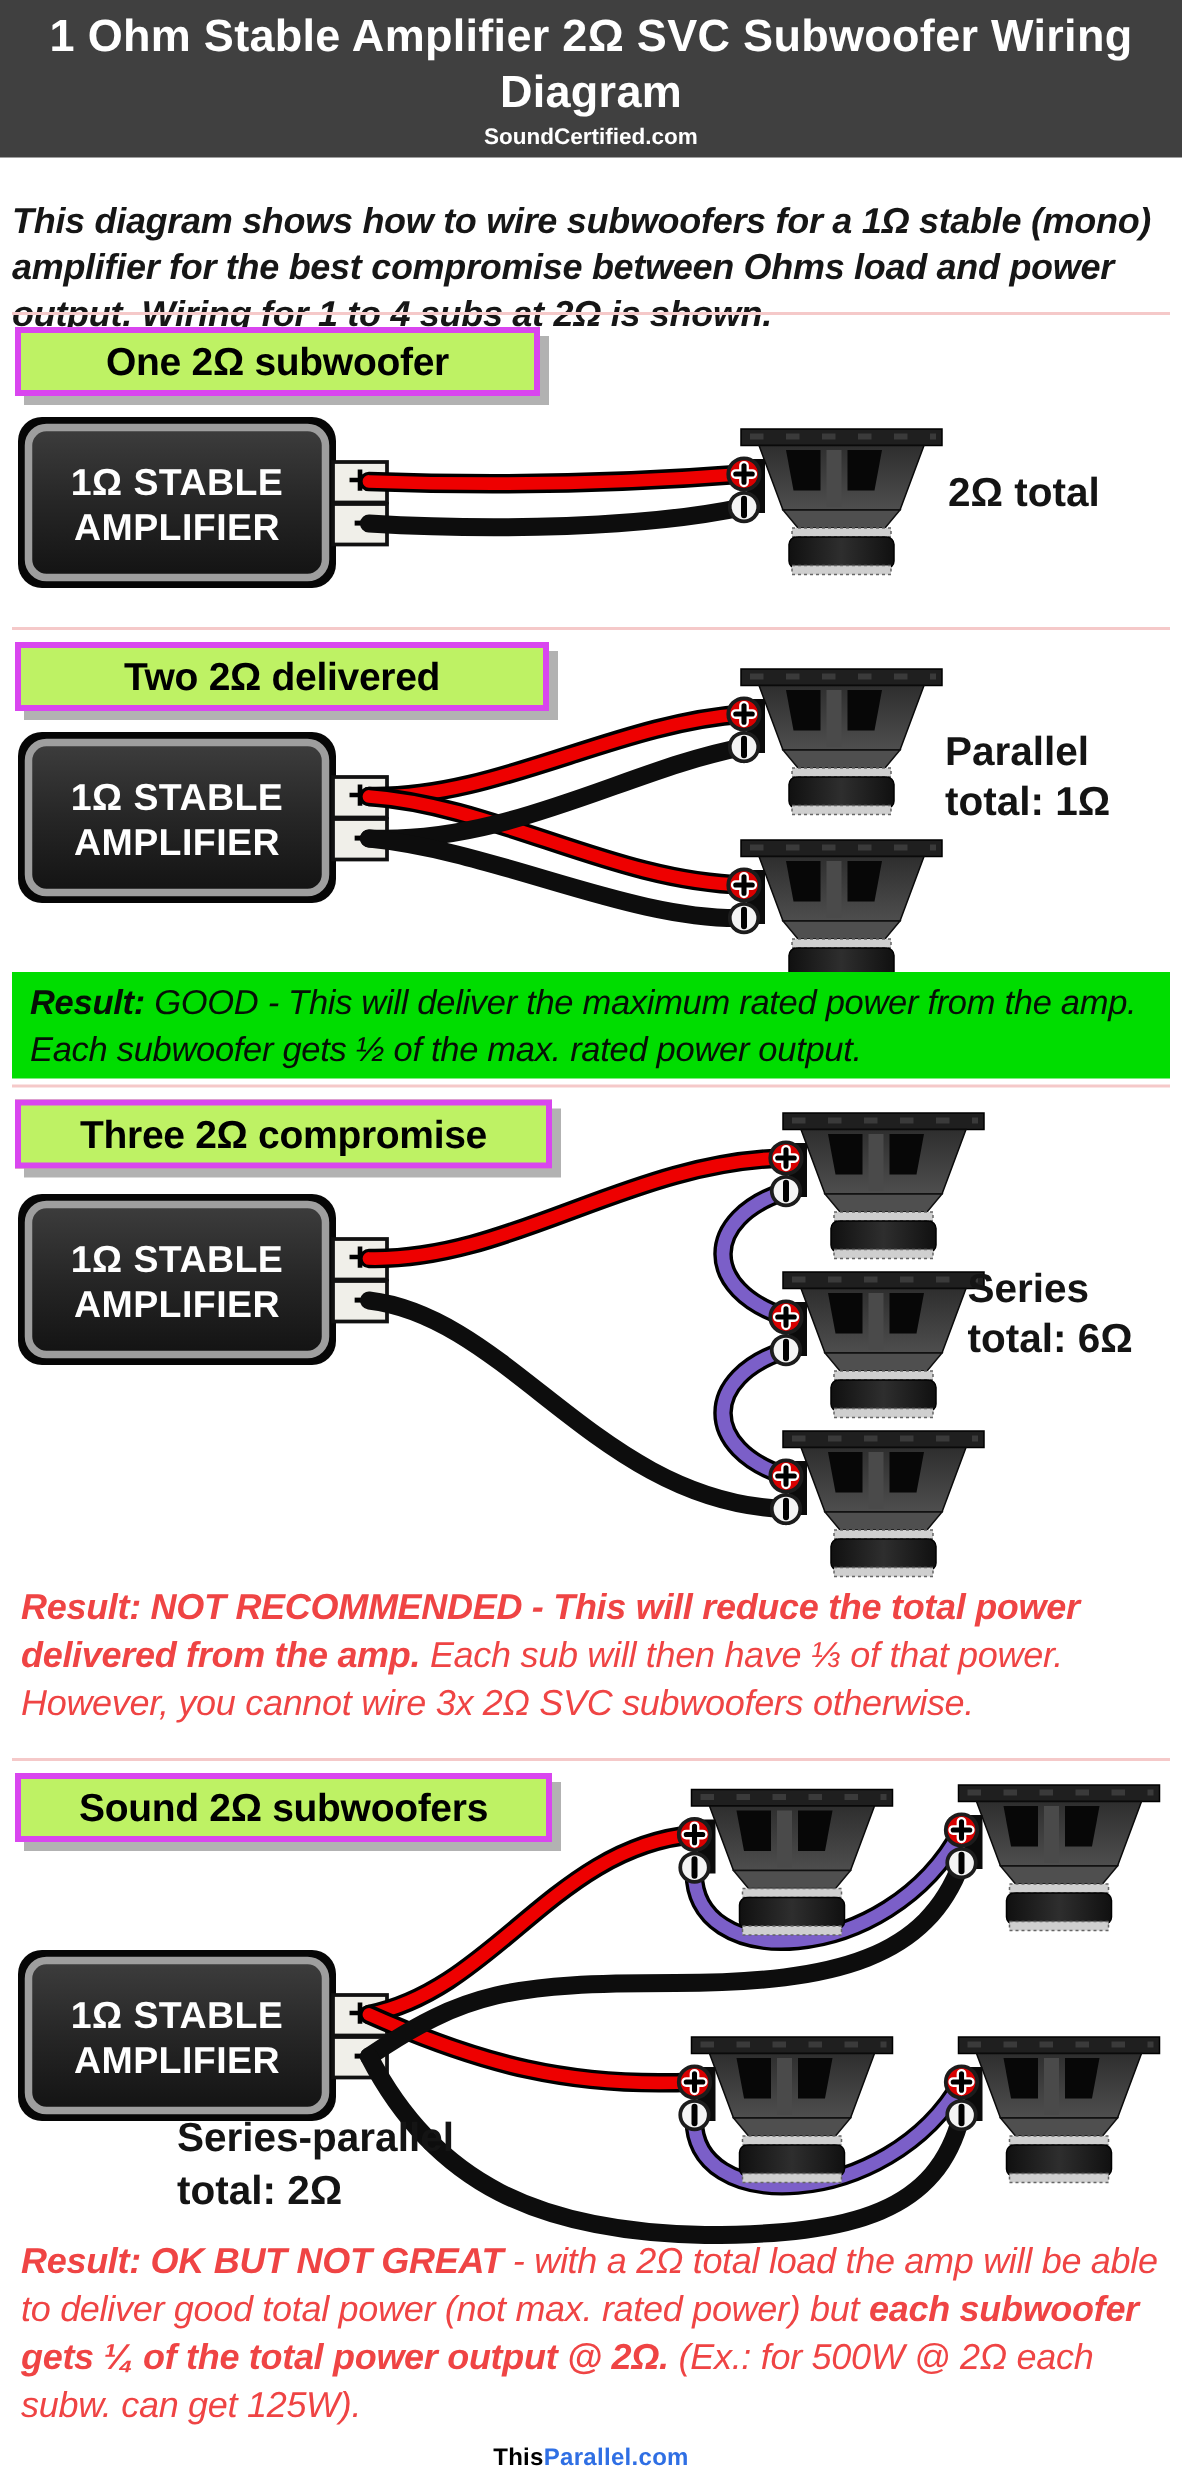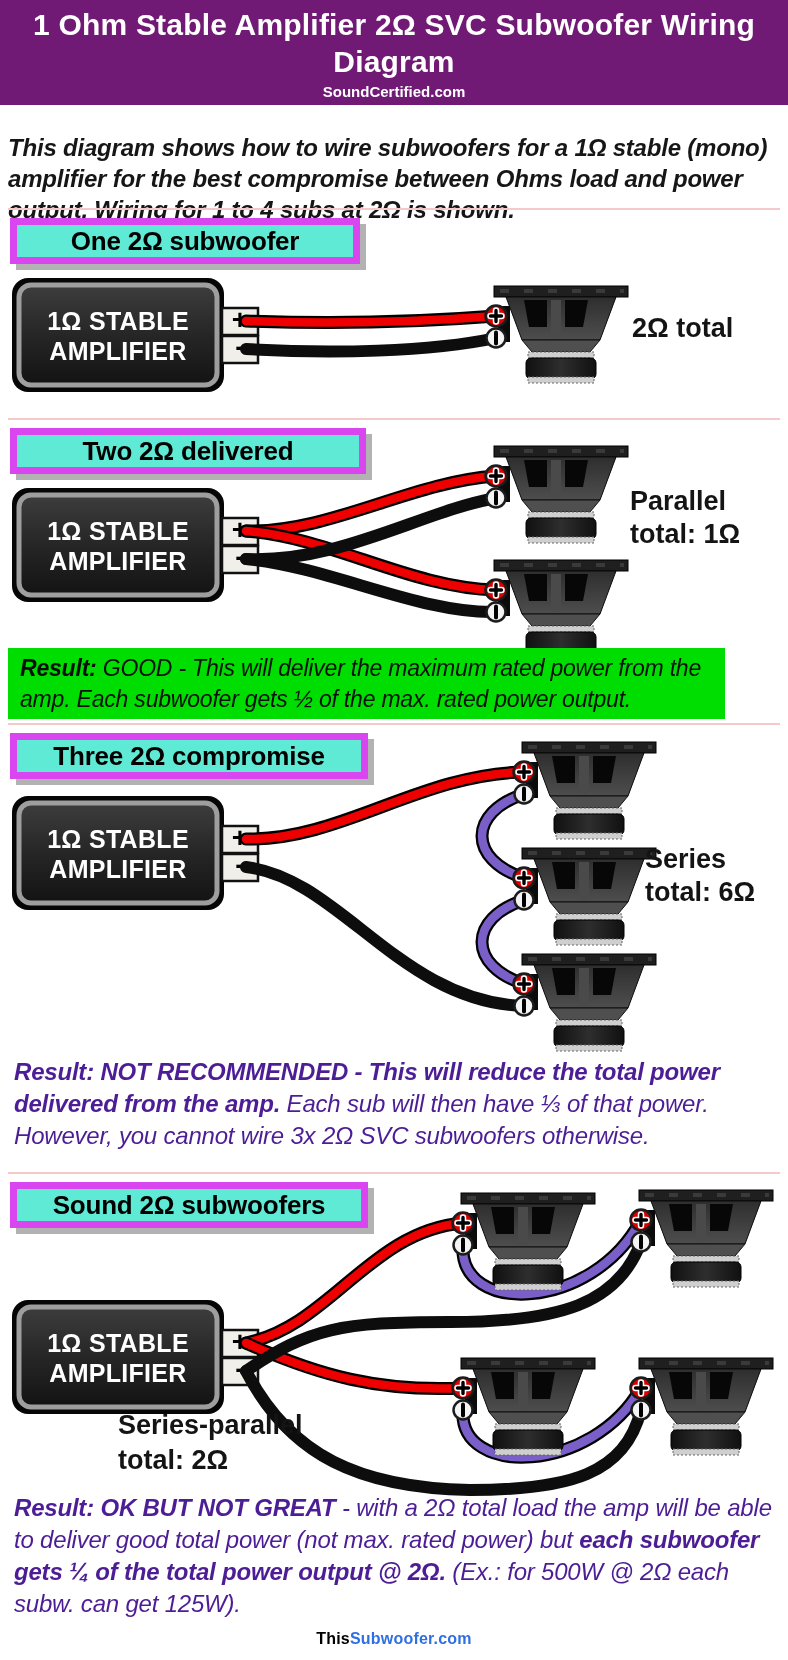--- a/index.html
+++ b/index.html
@@ -1,45 +1,45 @@
 <!DOCTYPE html>
 <html><head>
 <meta charset="utf-8">
 <style>
   html,body{margin:0;padding:0;background:#fff;}
   .page{position:relative;width:788px;height:1660px;background:#fff;overflow:hidden;
         font-family:"Liberation Sans",sans-serif;}
   
-  .hdr{position:absolute;left:0;top:0;width:788px;height:105px;background:#701a75;
+  .hdr{position:absolute;left:0;top:0;width:788px;height:105px;background:#404040;
        color:#fff;text-align:center;}
   .hdr .title{font-size:30px;font-weight:bold;line-height:1.22;padding-top:7px;letter-spacing:0.2px;}
   .hdr .site{font-size:15px;font-weight:bold;margin-top:3px;}
   
   .intro{position:absolute;left:8px;top:108px;width:772px;font-size:24px;font-style:italic;
          font-weight:bold;color:#161616;line-height:1.3;letter-spacing:-0.2px;}
   .hrline{position:absolute;left:8px;width:772px;height:2px;background:#f5c9c9;}
   
-  .banner{position:absolute;height:46px;background:#5eead4;border:7px solid #d946ef;
+  .banner{position:absolute;height:46px;background:#bef264;border:4px solid #d946ef;
           box-shadow:6px 6px 0 rgba(0,0,0,0.30);display:flex;align-items:center;justify-content:center;
           font-size:26px;font-weight:bold;color:#000;z-index:3;box-sizing:border-box;letter-spacing:-0.2px;}
   .diagram{position:absolute;left:0;width:788px;z-index:1;}
   
   .amp-t{font:bold 25px "Liberation Sans",sans-serif;fill:#fff;text-anchor:middle;letter-spacing:0.3px;}
   .term{fill:#f0efe9;stroke:#111;stroke-width:2.5;}
   .term-t{font:bold 28px "Liberation Sans",sans-serif;fill:#000;text-anchor:middle;}
   .lbl{font:bold 27px "Liberation Sans",sans-serif;fill:#141414;}
   .wout{fill:none;stroke:#000;stroke-width:13;stroke-linecap:round;}
   .wred{fill:none;stroke:#ee0000;stroke-width:8.5;stroke-linecap:round;}
   .wblk{fill:none;stroke:#0d0d0d;stroke-width:12;stroke-linecap:round;}
   .wpur{fill:none;stroke:#7b5fc8;stroke-width:8.5;stroke-linecap:round;}
   
-  .result{position:absolute;font-size:24px;font-style:italic;color:#4c1d95;line-height:1.34;
+  .result{position:absolute;font-size:24px;font-style:italic;color:#ef4444;line-height:1.34;
           margin:0;letter-spacing:-0.2px;}
   .result b{font-weight:bold;}
-  .greenbox{position:absolute;left:8px;top:648px;width:717px;background:#00dd00;
+  .greenbox{position:absolute;left:8px;top:648px;width:772px;background:#00dd00;
             box-sizing:border-box;padding:5px 12px;font-size:23px;font-style:italic;color:#061006;
             line-height:1.33;z-index:2;letter-spacing:-0.2px;}
   .greenbox b{font-weight:bold;}
   
   .footer{position:absolute;left:0;top:1630px;width:788px;text-align:center;
           font-size:16px;font-weight:bold;color:#000;letter-spacing:0.2px;}
   .footer .blue{color:#2f6fe4;}
 </style>
 </head>
 <body>
@@ -215,16 +215,16 @@
     <use href="#sub-g" transform="translate(617,182)"></use>
     <text x="118" y="258" class="lbl">Series-parallel</text>
     <text x="118" y="293" class="lbl">total: 2Ω</text>
   </svg>
 
   <p class="result" style="left:14px;top:1492px;width:762px">
     <b>Result: OK BUT NOT GREAT</b><span> - with a 2Ω total load the amp will be able to deliver good total power (not max. rated power) but </span><b>each subwoofer gets ¼ of the total power output @ 2Ω.</b><span> (Ex.: for 500W @ 2Ω each subw. can get 125W).</span>
   </p>
 
   <div class="footer">
-    <span>This</span><span class="blue">Subwoofer.com</span>
+    <span>This</span><span class="blue">Parallel.com</span>
   </div>
 
 </div>
 
 </body></html>

